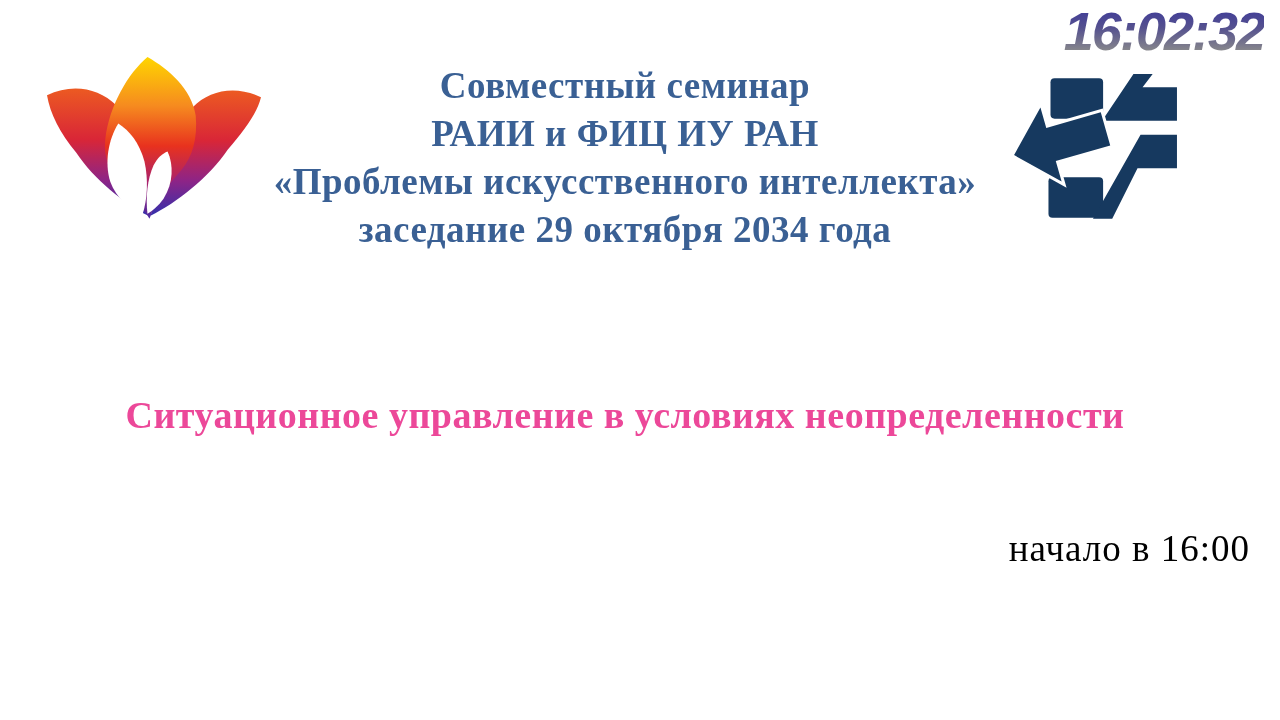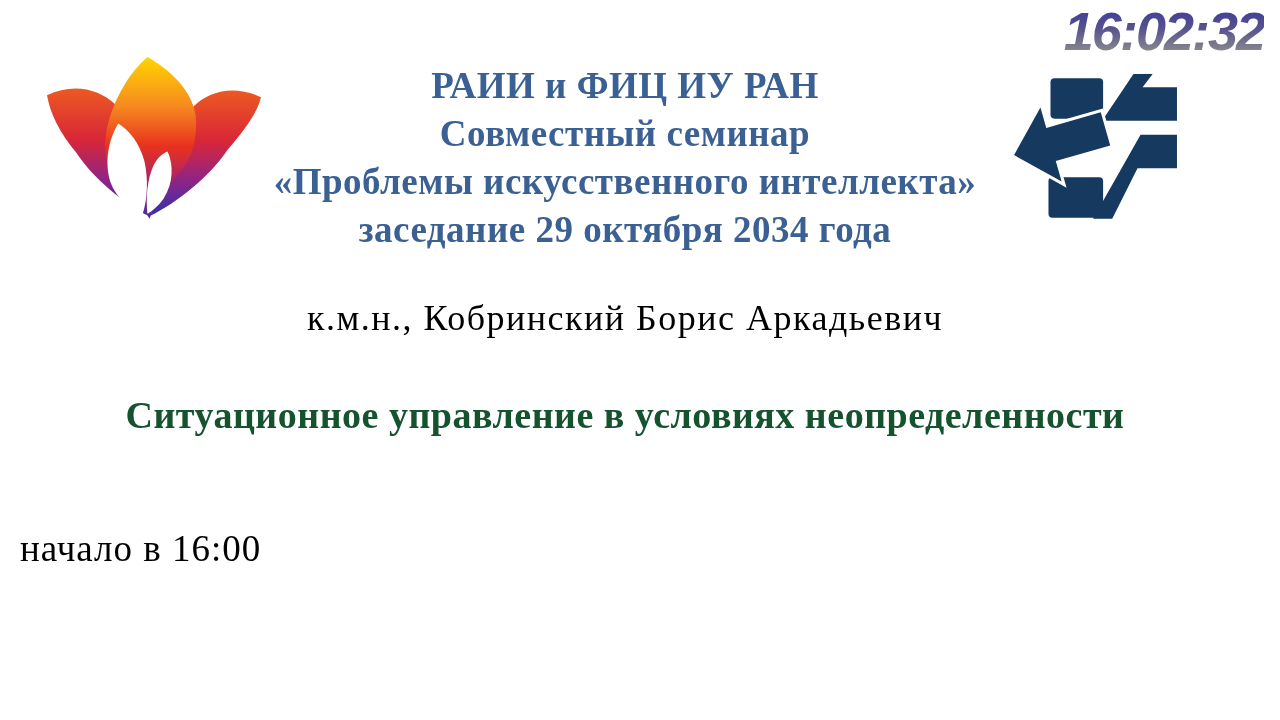--- a/index.html
+++ b/index.html
@@ -48,29 +48,29 @@
   .speaker-line{
     position:absolute;left:0;right:30px;top:297px;
     text-align:center;
     color:#000000;
     font-size:36px;
     letter-spacing:1.5px;
   }
   .talk-title{
     position:absolute;left:0;right:30px;top:390px;
     text-align:center;
-    color:#14532d;
+    color:#ec4899;
     font-weight:bold;
     font-size:38px;
     line-height:50px;
     letter-spacing:0.5px;
   }
   .start-time{
     position:absolute;left:0;right:30px;top:527px;
-    text-align:left;
+    text-align:right;
     color:#000000;
     font-size:37px;
     letter-spacing:1px;
     padding-left:20px;
   }
 </style>
 </head>
 <body>
 
 <div class="slide">
@@ -116,41 +116,40 @@
       C101,142 102,122 98,104
       C93,85 83,73 72,66 Z"></path>
     <path fill="#FFFFFF" d="M121,94
       C127,107 127,125 117,141
       C112,148 106,153 101,156
       C99,140 101,121 107,108
       C111,100 116,96 121,94 Z"></path>
   </svg>
 
   <div class="header-block">
+    <span class="header-line">Совместный семинар</span>
     <span class="header-line">РАИИ и ФИЦ ИУ РАН</span>
-    <span class="header-line">Совместный семинар</span>
     <span class="header-line">«Проблемы искусственного интеллекта»</span>
     <span class="header-line">заседание 29 октября 2034 года</span>
   </div>
 
   <div class="clock">16:02:32</div>
 
   <svg class="inst-logo" viewBox="0 0 170 150" xmlns="http://www.w3.org/2000/svg">
     <g fill="#16395F">
       <rect x="42" y="4" width="52" height="40" rx="4"></rect>
       <path d="M93,46 L124,0 L143,0 L133,13 L167,13 L167,46 L111,46 Z"></path>
       <rect x="40" y="102" width="54" height="40" rx="4"></rect>
       <path d="M84,143 L131,60 L167,60 L167,93 L128,93 L103,143 Z"></path>
     </g>
     <g transform="rotate(-16 6 80)">
       <path d="M6,80 L44,42 L44,63 L100,63 L100,97 L44,97 L44,118 Z" fill="#16395F" stroke="#FFFFFF" stroke-width="6" stroke-linejoin="miter" paint-order="stroke"></path>
     </g>
   </svg>
 
-  <div class="speaker-line">к.м.н., Кобринский Борис Аркадьевич</div>
 
   <div class="talk-title">
     <span class="header-line">Ситуационное управление в условиях неопределенности</span>
   </div>
 
   <div class="start-time">начало в 16:00</div>
 
 </div>
 
 </body></html>

